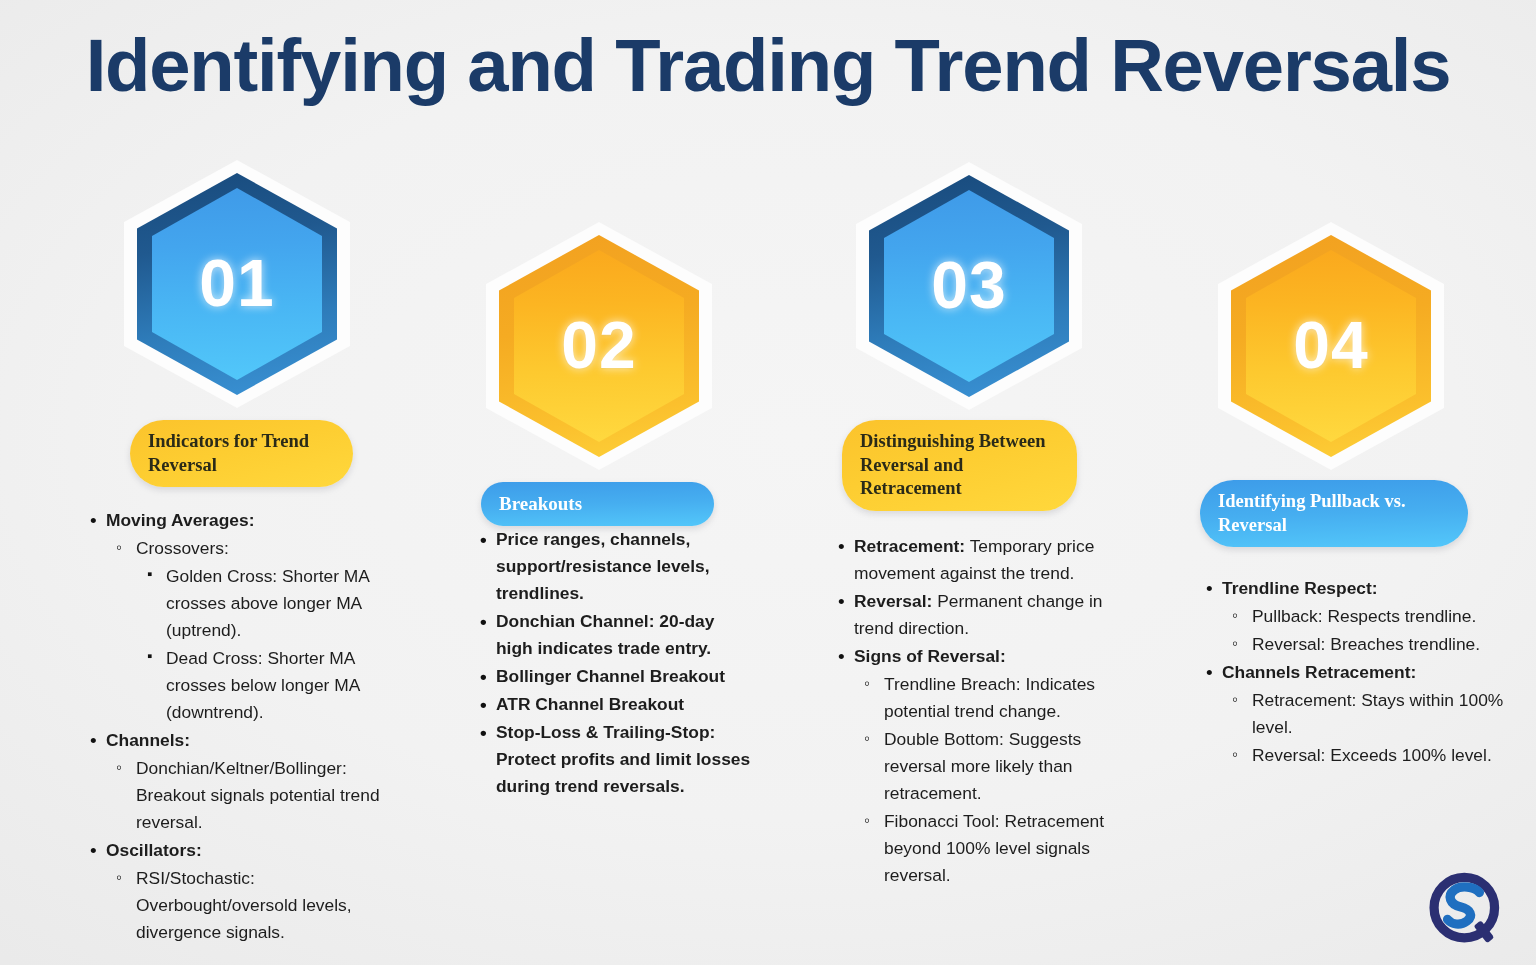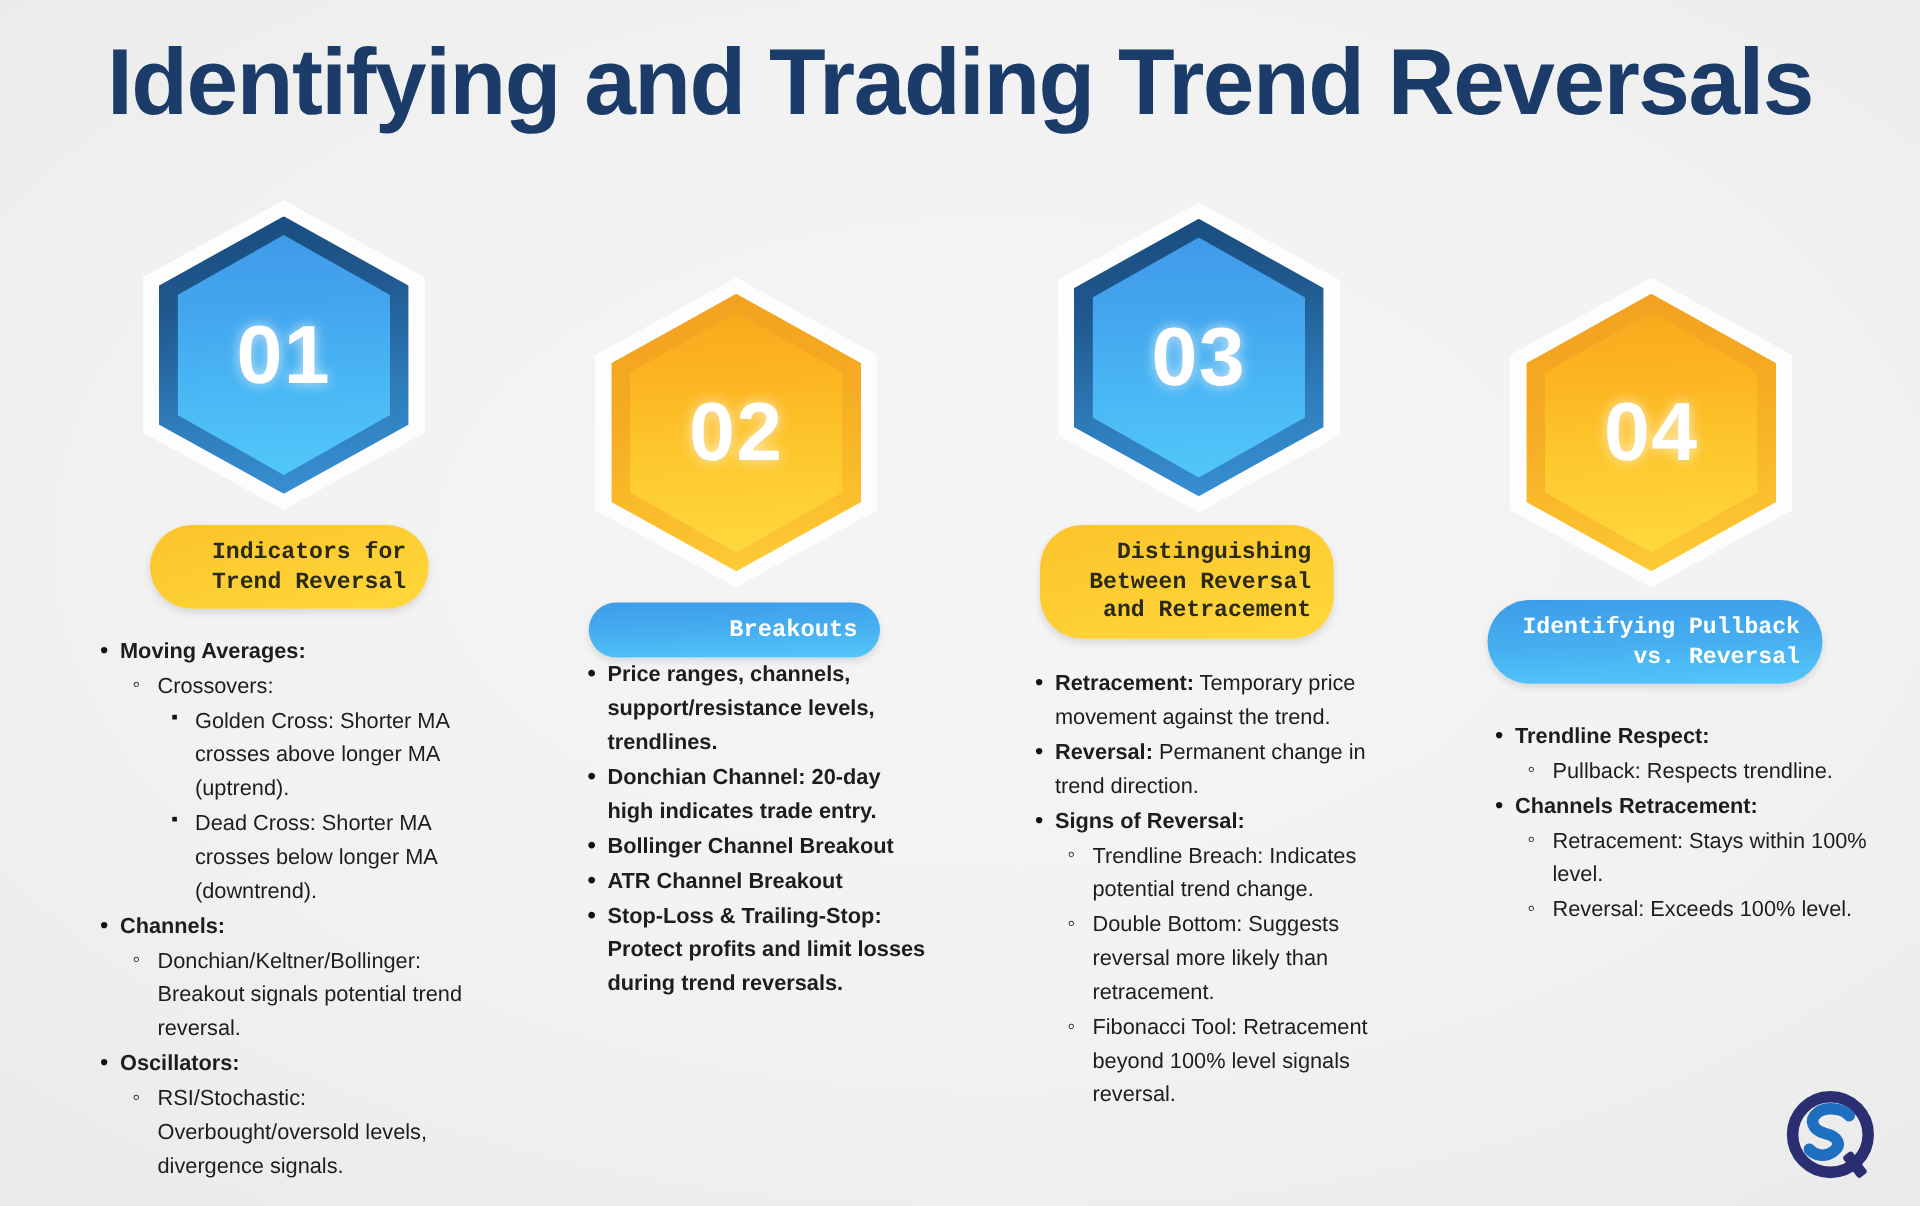--- a/index.html
+++ b/index.html
@@ -31,21 +31,21 @@
     color: #1b3b68;
     line-height: 1.06;
     white-space: nowrap;
     transform: scaleX(0.99);
   }
 
   
   .columns {
     position: absolute;
     top: 0;
-    left: 0;
+    left: 10px;
     width: 1344px;
     height: 965px;
   }
   .col {
     position: absolute;
     width: 360px;
   }
   .col-1 { left: 52px;   top: 160px; }
   .col-2 { left: 418px;  top: 222px; }
   .col-3 { left: 782px;  top: 162px; }
@@ -108,22 +108,22 @@
     letter-spacing: 1px;
     text-shadow: 0 0 10px rgba(255,255,255,0.75), 0 1px 2px rgba(0,0,0,0.06);
     line-height: 1;
     margin-top: -2px;
   }
 
   
   .pill {
     display: block;
     border-radius: 34px;
-    text-align: right;
-    font-family: Liberation Mono, monospace;
+    text-align: left;
+    font-family: Liberation Serif, serif;
     font-weight: bold;
     font-size: 18.5px;
     line-height: 1.28;
     padding: 10px 18px;
     box-sizing: border-box;
     box-shadow: 0 3px 6px rgba(120,120,130,0.22);
     margin-top: 10px;
   }
   .pill-yellow {
     background: linear-gradient(165deg, #fbc32c 0%, #fdcd31 45%, #ffd83c 100%);
@@ -253,20 +253,21 @@
       <div class="hex hex-outer"></div>
       <div class="hex-ring"></div>
       <div class="hex-fill">
         <span class="hex-num">04</span>
       </div>
     </div>
     <div class="pill pill-blue pill-c4">Identifying Pullback vs. Reversal</div>
     <ul class="body-list bl-4">
         <li class="li lvl1"><span class="lbl">Trendline Respect:</span></li>
         <li class="li lvl2"><span>Pullback: Respects trendline.</span></li>
+        <li class="li lvl2"><span>Reversal: Breaches trendline.</span></li>
         <li class="li lvl1"><span class="lbl">Channels Retracement:</span></li>
         <li class="li lvl2"><span>Retracement: Stays within 100% level.</span></li>
         <li class="li lvl2"><span>Reversal: Exceeds 100% level.</span></li>
       </ul>
   </div>
 
 </div>
 
 <svg class="logo" viewBox="0 0 100 100">
   <circle cx="48" cy="46" r="36" fill="none" stroke="#2b2f72" stroke-width="11"></circle>

